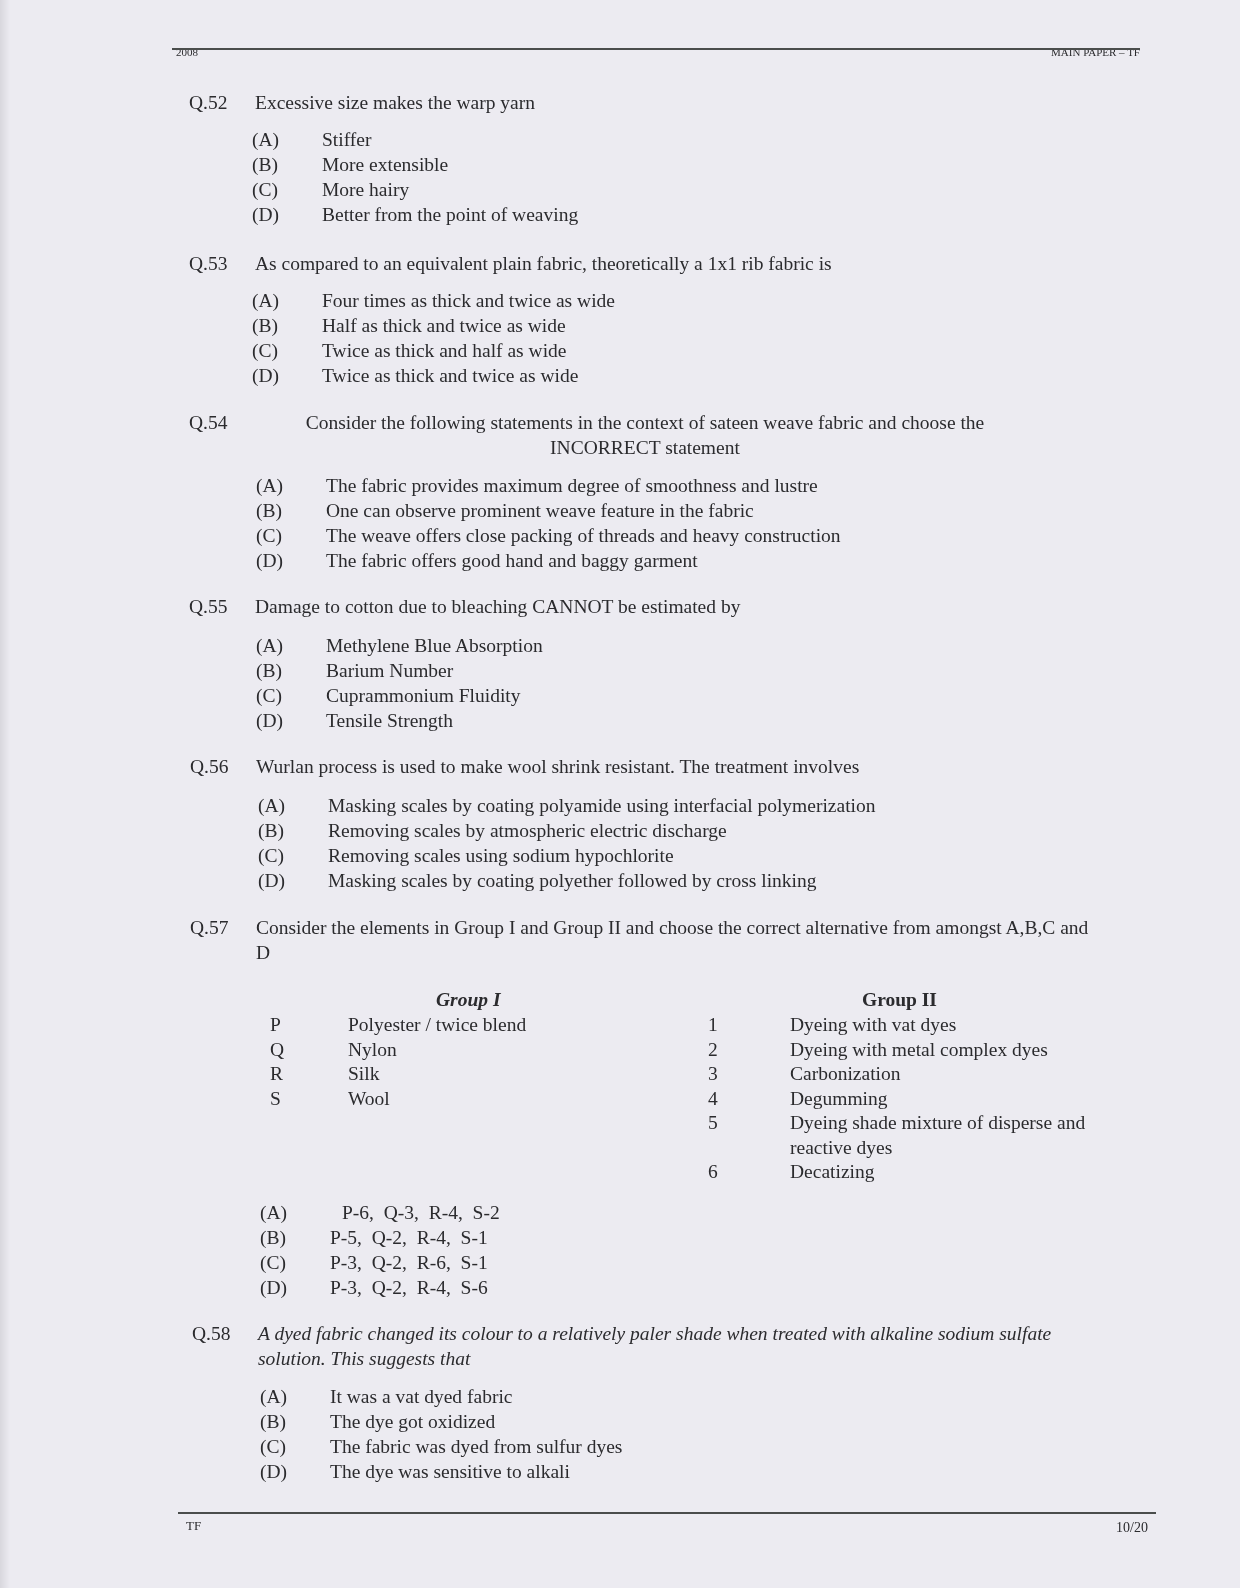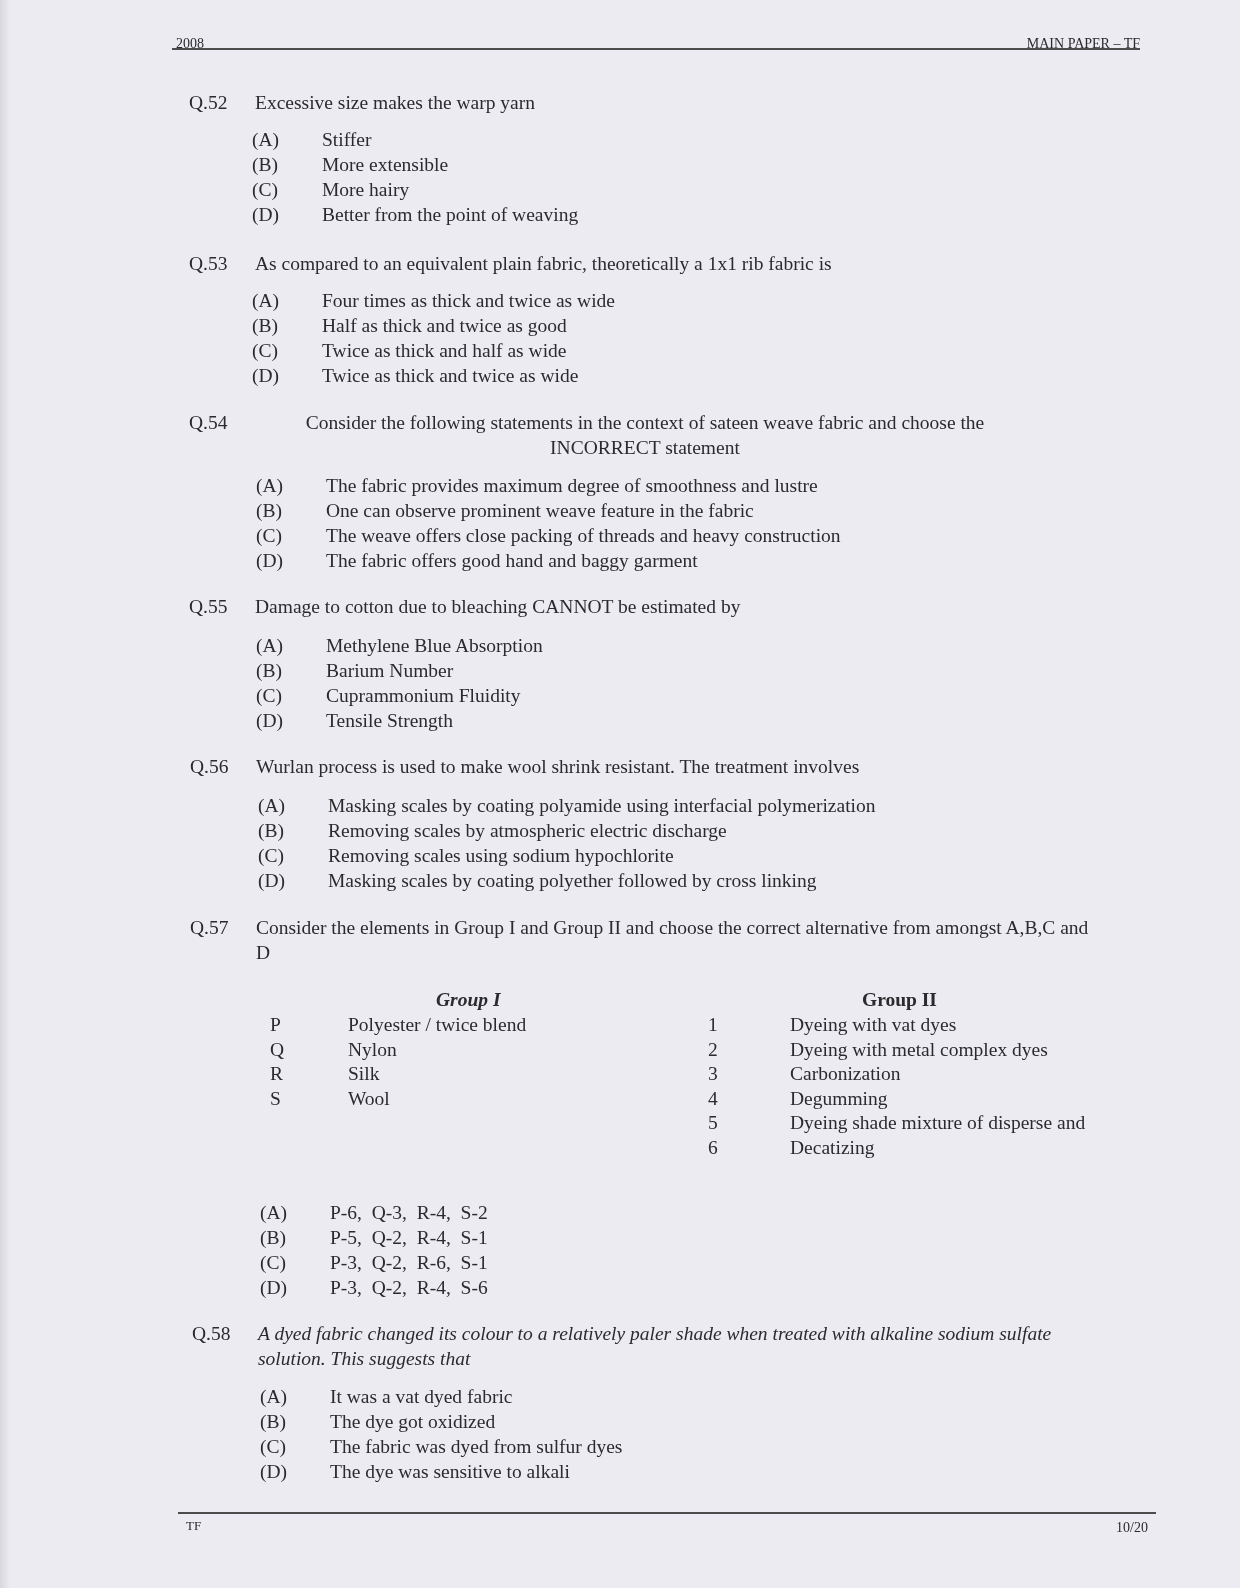--- a/index.html
+++ b/index.html
@@ -9,22 +9,22 @@
     position: relative;
     overflow: hidden;
     font-family: "Liberation Serif", serif;
     color: #2b2b2e;
   }
   .page-edge {
     position: absolute; left: 0; top: 0; width: 10px; height: 1588px;
     background: linear-gradient(to right, #d8d7dd, #ecebf1);
   }
   .header {
-    position: absolute; left: 176px; top: 36px; width: 964px; height: 20px;
-    font-size: 14px;
+    position: absolute; left: 176px; top: 46px; width: 964px; height: 20px;
+    font-size: 11px;
   }
   .header .left { position: absolute; left: 0; top: 0; }
   .header .right { position: absolute; right: 0; top: 0; }
   .rule-top {
     position: absolute; left: 172px; top: 48px; width: 968px; height: 2px;
     background: #4a4d4c;
   }
   .rule-bottom {
     position: absolute; left: 178px; top: 1512px; width: 978px; height: 2px;
     background: #4a4d4c;
@@ -82,21 +82,21 @@
   <span class="num">Q.53</span>
   <span class="stem">As compared to an equivalent plain fabric, theoretically a 1x1 rib fabric is</span>
 </div>
 <div class="opts" style="left:252px; top:288px;">
   <div class="opt">
       <span class="lbl">(A)</span>
       <span class="txt">Four times as thick and twice as wide</span>
     </div>
   <div class="opt">
       <span class="lbl">(B)</span>
-      <span class="txt">Half as thick and twice as good</span>
+      <span class="txt">Half as thick and twice as wide</span>
     </div>
   <div class="opt">
       <span class="lbl">(C)</span>
       <span class="txt">Twice as thick and half as wide</span>
     </div>
   <div class="opt">
       <span class="lbl">(D)</span>
       <span class="txt">Twice as thick and twice as wide</span>
     </div>
 </div>
@@ -213,30 +213,33 @@
       </div>
     <div class="row">
         <span style="position:absolute;left:0">4</span>
         <span style="position:absolute;left:82px">Degumming</span>
       </div>
     <div class="row">
         <span style="position:absolute;left:0">5</span>
         <span style="position:absolute;left:82px">Dyeing shade mixture of disperse and</span>
       </div>
     <div class="row">
+        <span style="position:absolute;left:82px">reactive dyes</span>
+      </div>
+    <div class="row">
         <span style="position:absolute;left:0">6</span>
         <span style="position:absolute;left:82px">Decatizing</span>
       </div>
   </div>
 </div>
 
 <div class="opts" style="left:260px; top:1200px; font-family:'Liberation Serif', serif;">
   <div class="opt">
       <span class="lbl">(A)</span>
-      <span class="txt" style="white-space:pre;">P-6,  Q-3,  R-4,  S-2</span>
+      <span class="txt" style="white-space:pre;margin-left:12px;">P-6,  Q-3,  R-4,  S-2</span>
     </div>
   <div class="opt">
       <span class="lbl">(B)</span>
       <span class="txt" style="white-space:pre;">P-5,  Q-2,  R-4,  S-1</span>
     </div>
   <div class="opt">
       <span class="lbl">(C)</span>
       <span class="txt" style="white-space:pre;">P-3,  Q-2,  R-6,  S-1</span>
     </div>
   <div class="opt">

